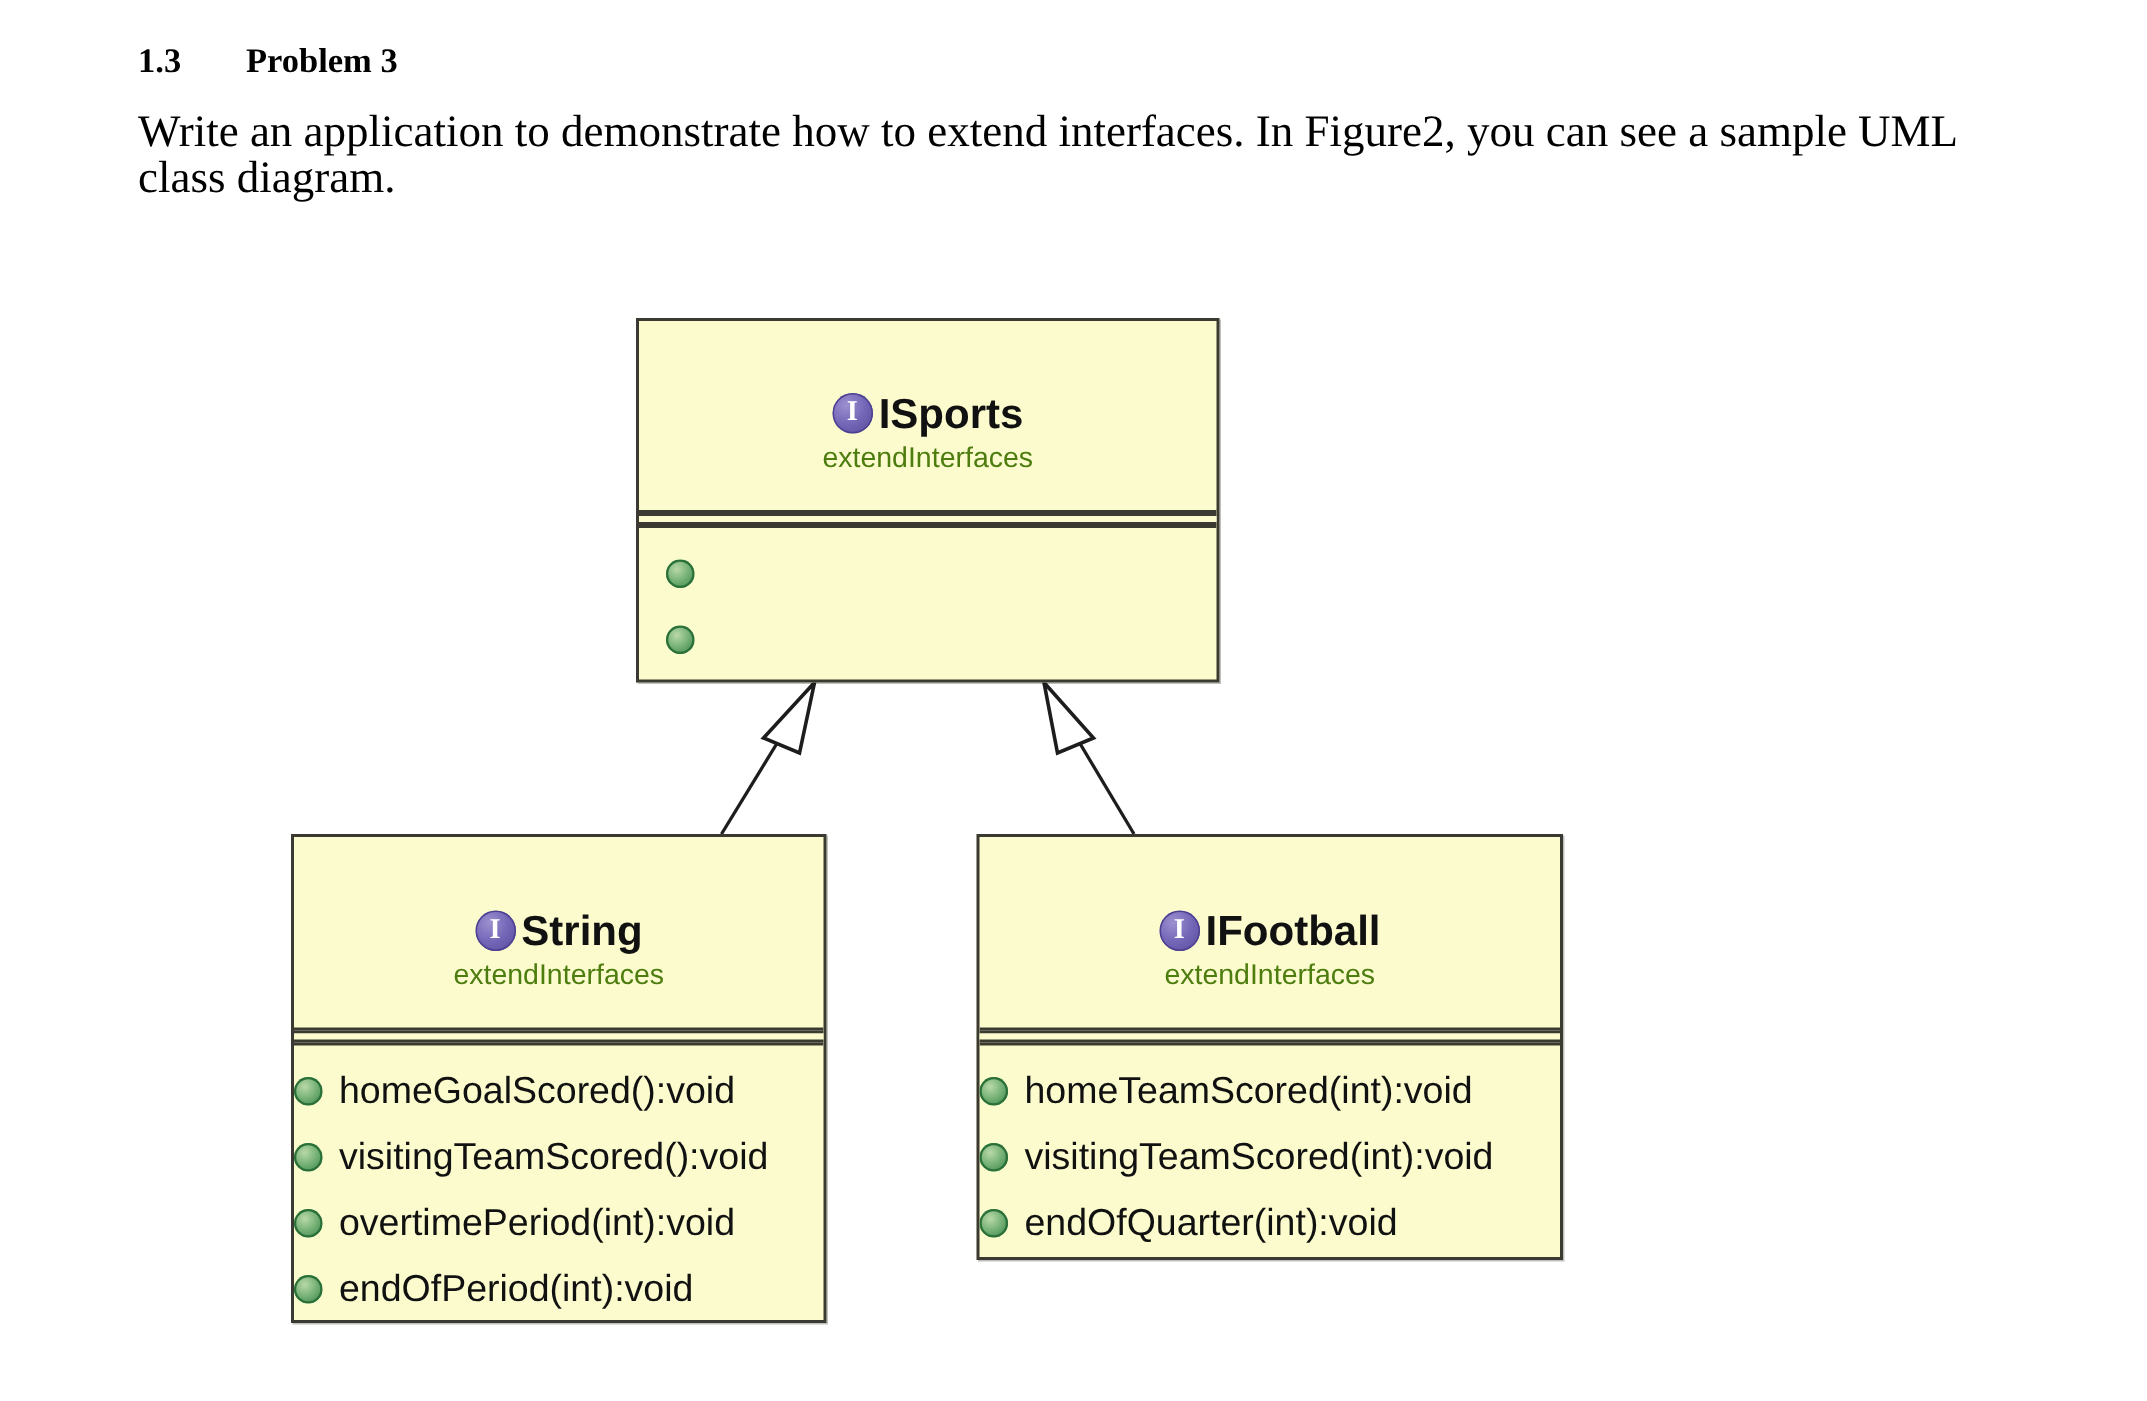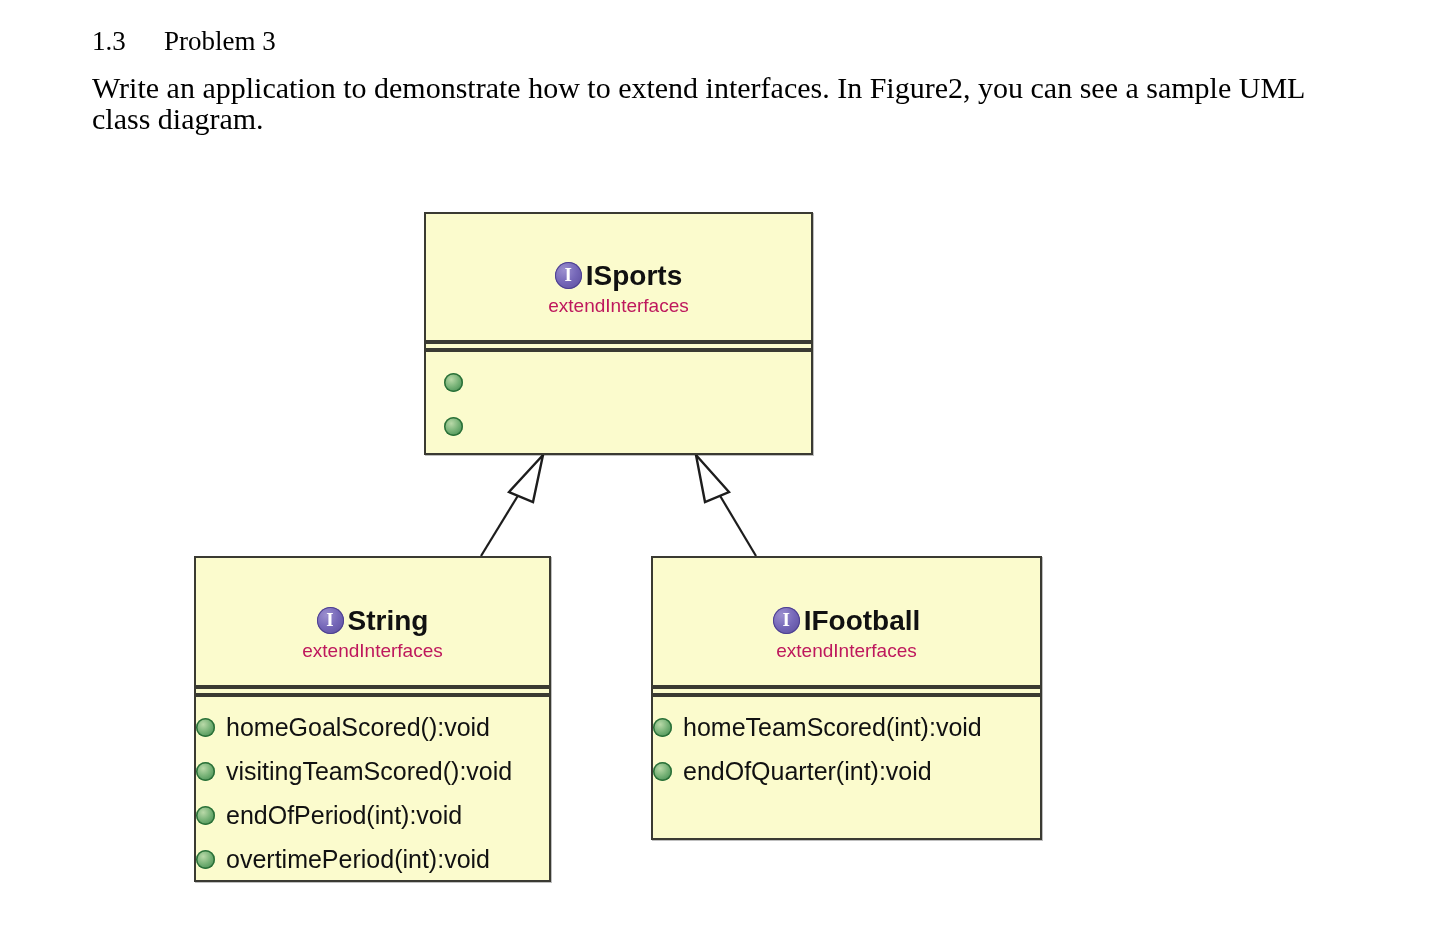--- a/index.html
+++ b/index.html
@@ -18,22 +18,22 @@
 
   
   #text-block {
     position: absolute;
     left: 92px;
     top: 24px;
     width: 1270px;
   }
   .heading {
     font-family: "Liberation Serif", serif;
-    font-weight: normal;
-    font-size: 27px;
+    font-weight: bold;
+    font-size: 23px;
     line-height: 34px;
     margin: 0 0 14px 0;
     white-space: nowrap;
   }
   .heading .h-num {
     display: inline-block;
     min-width: 72px;
   }
   .body-par {
     font-family: "Liberation Serif", serif;
@@ -85,21 +85,21 @@
     white-space: nowrap;
     display: flex;
     align-items: center;
     justify-content: center;
     gap: 4px;
   }
   .uml-stereotype {
     font-family: "Liberation Sans", sans-serif;
     font-size: 19px;
     line-height: 22px;
-    color: #be185d;
+    color: #4d7c0f;
     white-space: nowrap;
     margin-top: 4px;
   }
   .divider {
     height: 0;
     border-top: 2px solid #3a3a32;
     border-bottom: 2px solid #3a3a32;
     margin: 0;
     background: #fbfbcd;
     box-sizing: border-box;
@@ -220,25 +220,25 @@
       <div class="member-row">
         <span class="method-icon"></span>
         <span class="member-label">homeGoalScored():void</span>
       </div>
       <div class="member-row">
         <span class="method-icon"></span>
         <span class="member-label">visitingTeamScored():void</span>
       </div>
       <div class="member-row">
         <span class="method-icon"></span>
+        <span class="member-label">overtimePeriod(int):void</span>
+      </div>
+      <div class="member-row">
+        <span class="method-icon"></span>
         <span class="member-label">endOfPeriod(int):void</span>
-      </div>
-      <div class="member-row">
-        <span class="method-icon"></span>
-        <span class="member-label">overtimePeriod(int):void</span>
       </div>
     </div>
   </div>
 
   <div class="uml-box" style="left:651px; top:556px; width:391px; height:284px;">
     <div class="uml-header" style="height:127px; padding-top:48px;">
       <div class="uml-title">
         <span class="iface-icon">
             <span>I</span>
           </span>
@@ -249,18 +249,22 @@
     <div class="divider"></div>
     <div class="divider-gap"></div>
     <div class="divider"></div>
     <div class="uml-members" style="">
       <div class="member-row">
         <span class="method-icon"></span>
         <span class="member-label">homeTeamScored(int):void</span>
       </div>
       <div class="member-row">
         <span class="method-icon"></span>
+        <span class="member-label">visitingTeamScored(int):void</span>
+      </div>
+      <div class="member-row">
+        <span class="method-icon"></span>
         <span class="member-label">endOfQuarter(int):void</span>
       </div>
     </div>
   </div>
 
 </div>
 
 </body></html>

